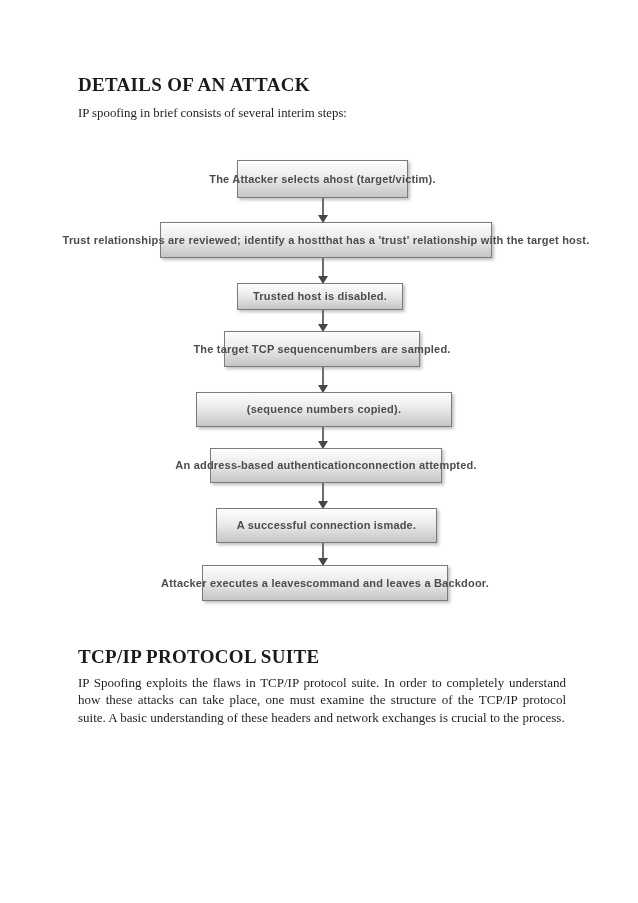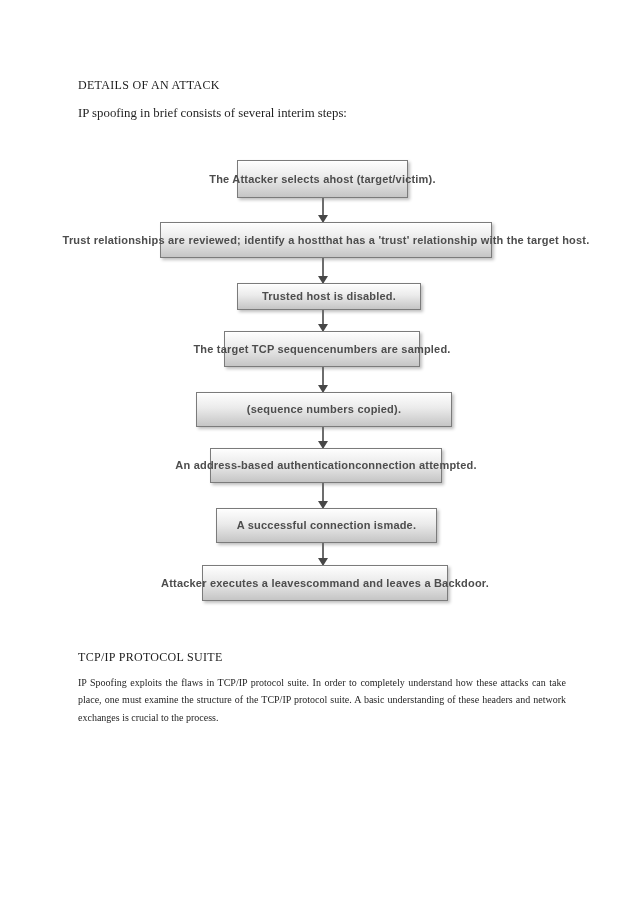--- a/index.html
+++ b/index.html
@@ -2,32 +2,32 @@
 <html><head>
 <meta charset="utf-8">
 <style>
   html,body { margin:0; padding:0; background:#ffffff; }
   .page {
     position:relative; width:638px; height:903px; background:#ffffff;
     font-family:"Liberation Serif", serif; overflow:hidden;
   }
   .section-heading {
     position:absolute; left:78px;
-    font-weight:normal; font-size:12px; line-height:20px;
+    font-weight:bold; font-size:19px; line-height:20px;
     color:#1b1b1b; letter-spacing:0.3px; white-space:nowrap;
   }
   #heading-attack { top:75px; }
   #heading-tcpip  { top:647px; }
   .intro-text {
     position:absolute; left:78px; top:105px;
     font-size:12.8px; line-height:17px; color:#1f1f1f; white-space:nowrap;
   }
   .body-paragraph {
     position:absolute; left:78px; top:674px; width:488px;
-    font-size:10px; line-height:17.4px; color:#1f1f1f;
+    font-size:13px; line-height:17.4px; color:#1f1f1f;
     text-align:justify;
   }
   .flowchart { position:absolute; left:0; top:0; width:638px; height:638px; }
   .flow-box {
     position:absolute; box-sizing:border-box;
     border:1px solid #7b7b7b;
     background:linear-gradient(180deg,#fefefe 0%,#ebebeb 45%,#c5c5c5 100%);
     box-shadow:2px 2px 3px #bfbfbf, inset 0 1px 0 #ffffff;
     display:flex; flex-direction:row; align-items:center; justify-content:center;
     font-family:"Liberation Sans", sans-serif; font-weight:bold;
@@ -56,21 +56,21 @@
       <div class="flow-box" style="left: 237px; top: 160px; width: 171px; height: 38px;">
         <div class="ln">The Attacker selects a</div>
         <div class="ln">host (target/victim).</div>
       </div>
       <div class="flow-arrow" style="left: 322px; top: 198px; height: 24px;"></div>
       <div class="flow-box" style="left: 160px; top: 222px; width: 332px; height: 36px;">
         <div class="ln">Trust relationships are reviewed; identify a host</div>
         <div class="ln">that has a 'trust' relationship with the target host.</div>
       </div>
       <div class="flow-arrow" style="left: 322px; top: 258px; height: 25px;"></div>
-      <div class="flow-box" style="left: 237px; top: 283px; width: 184px; height: 27px;">
+      <div class="flow-box" style="left: 237px; top: 283px; width: 166px; height: 27px;">
         <div class="ln">Trusted host is disabled.</div>
       </div>
       <div class="flow-arrow" style="left: 322px; top: 310px; height: 21px;"></div>
       <div class="flow-box" style="left: 224px; top: 331px; width: 196px; height: 36px;">
         <div class="ln">The target TCP sequence</div>
         <div class="ln">numbers are sampled.</div>
       </div>
       <div class="flow-arrow" style="left: 322px; top: 367px; height: 25px;"></div>
       <div class="flow-box" style="left: 196px; top: 392px; width: 256px; height: 35px;">
         <div class="ln">(sequence numbers copied).</div>

